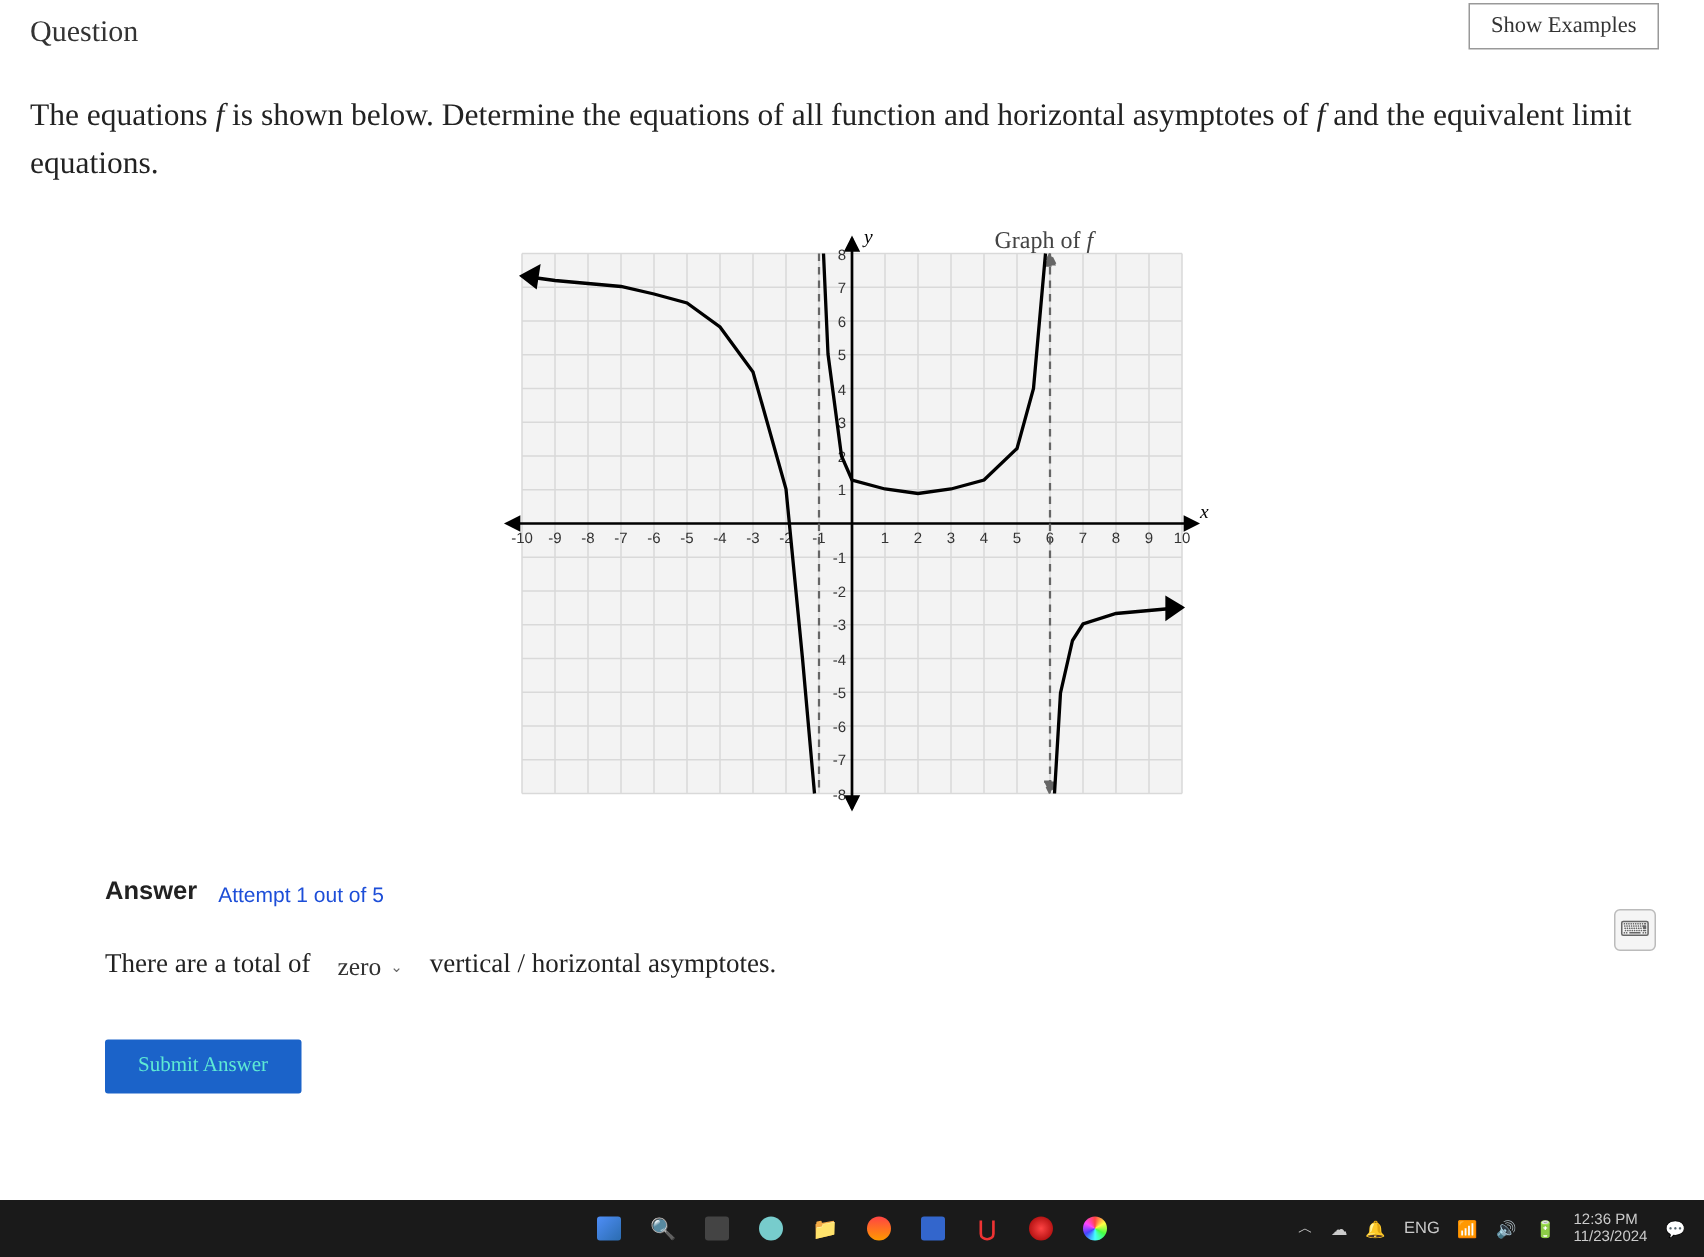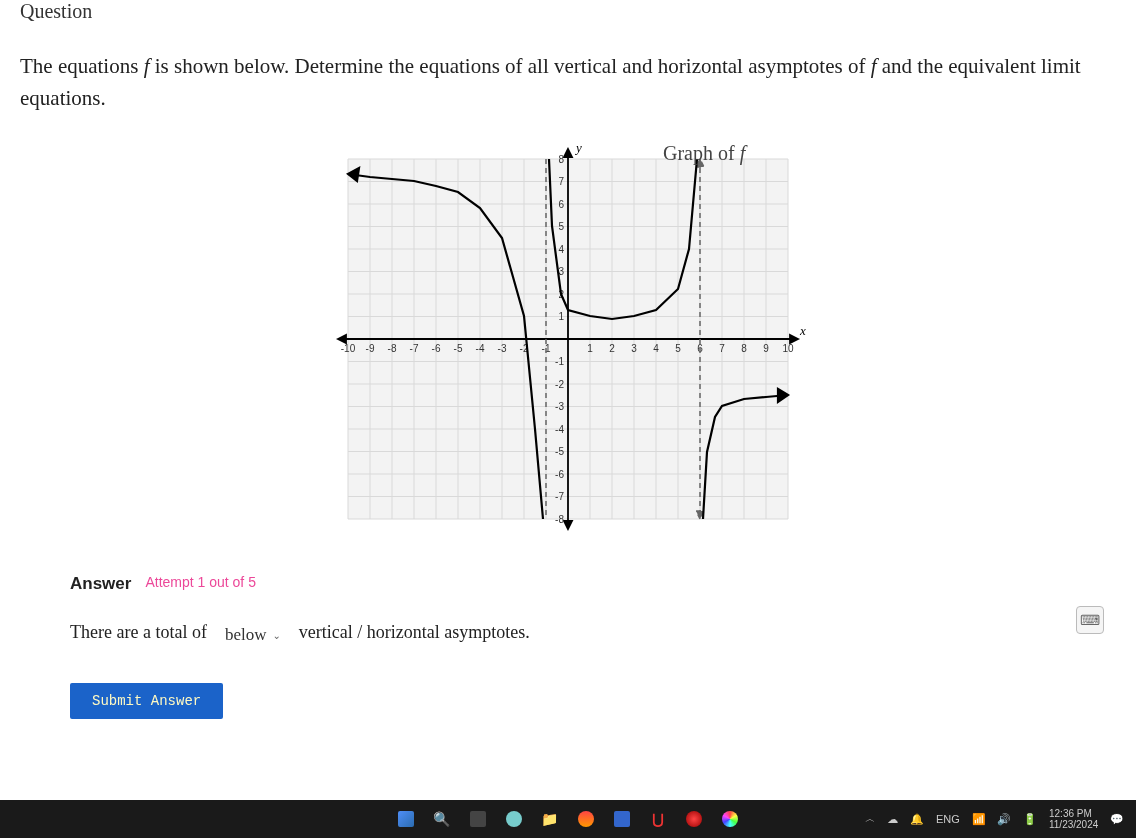--- a/index.html
+++ b/index.html
@@ -55,46 +55,46 @@
     }
     .graph-container {
       position: relative;
       width: 520px;
       height: 410px;
     }
     .graph-title {
       position: absolute;
       top: 8px;
       left: 355px;
-      font-size: 20px;
+      font-size: 16px;
       color: #444;
       font-family: Georgia, serif;
     }
     svg.graph {
       width: 100%;
       height: 100%;
     }
     .answer-section {
       margin-top: 30px;
       padding-left: 50px;
     }
     .answer-row {
       display: flex;
-      align-items: flex-start;
+      align-items: flex-end;
       gap: 14px;
       font-family: Arial, sans-serif;
     }
     .answer-label {
       font-weight: bold;
       font-size: 17px;
       color: #222;
     }
     .attempt-text {
       font-size: 14px;
-      color: #ec4899;
+      color: #1d4ed8;
     }
     .sentence-row {
       margin-top: 28px;
       font-size: 18px;
       color: #222;
       font-family: Georgia, serif;
       display: flex;
       gap: 8px;
     }
     .select-box {
@@ -106,25 +106,25 @@
       color: #333;
       font-family: Georgia, serif;
     }
     .chevron {
       font-size: 10px;
       color: #666;
     }
     .submit-btn {
       margin-top: 35px;
       background: #1b63c9;
-      color: #fef9c3;
+      color: #5eead4;
       border: none;
       padding: 10px 22px;
       font-size: 14px;
-      font-family: Liberation Mono, monospace;
+      font-family: Liberation Serif, serif;
       border-radius: 2px;
     }
     .calc-icon {
       position: absolute;
       right: 32px;
       top: 606px;
       width: 28px;
       height: 28px;
       border: 1px solid #bbb;
       border-radius: 4px;
@@ -180,24 +180,25 @@
     .tb-square { width: 16px; height: 16px; background: linear-gradient(135deg,#4e8ef7,#2b6cb0); border-radius:2px; }
     .tb-circle { width: 16px; height: 16px; border-radius:50%; }
   </style>
 </head>
 <body>
 
 <div class="page-content">
 
   <div class="header-row">
     <div class="question-label">Question</div>
+    <button class="show-examples">Show Examples</button>
   </div>
 
   <div class="question-text">
-    <span>The equations </span><span class="math-f">f</span><span> is shown below. Determine the equations of all vertical and horizontal asymptotes of </span><span class="math-f">f</span><span> and the equivalent limit equations.</span>
+    <span>The equations </span><span class="math-f">f</span><span> is shown below. Determine the equations of all function and horizontal asymptotes of </span><span class="math-f">f</span><span> and the equivalent limit equations.</span>
   </div>
 
   <div class="graph-wrapper">
     <div class="graph-container">
       <div class="graph-title">
         <span>Graph of </span><span class="math-f">f</span>
       </div>
       <svg class="graph" viewBox="0 0 520 410">
 
         <rect x="40" y="25" width="440" height="360" fill="#f3f3f3"></rect>
@@ -321,21 +322,21 @@
   <div class="calc-icon">⌨</div>
 
   <div class="answer-section">
     <div class="answer-row">
       <span class="answer-label">Answer</span>
       <span class="attempt-text">Attempt 1 out of 5</span>
     </div>
     <div class="sentence-row">
       <span>There are a total of</span>
       <span class="select-box">
-        <span>below</span>
+        <span>zero</span>
         <span class="chevron">⌄</span>
       </span>
       <span>vertical / horizontal asymptotes.</span>
     </div>
     <button class="submit-btn">Submit Answer</button>
   </div>
 
 </div>
 
 <div class="taskbar">

